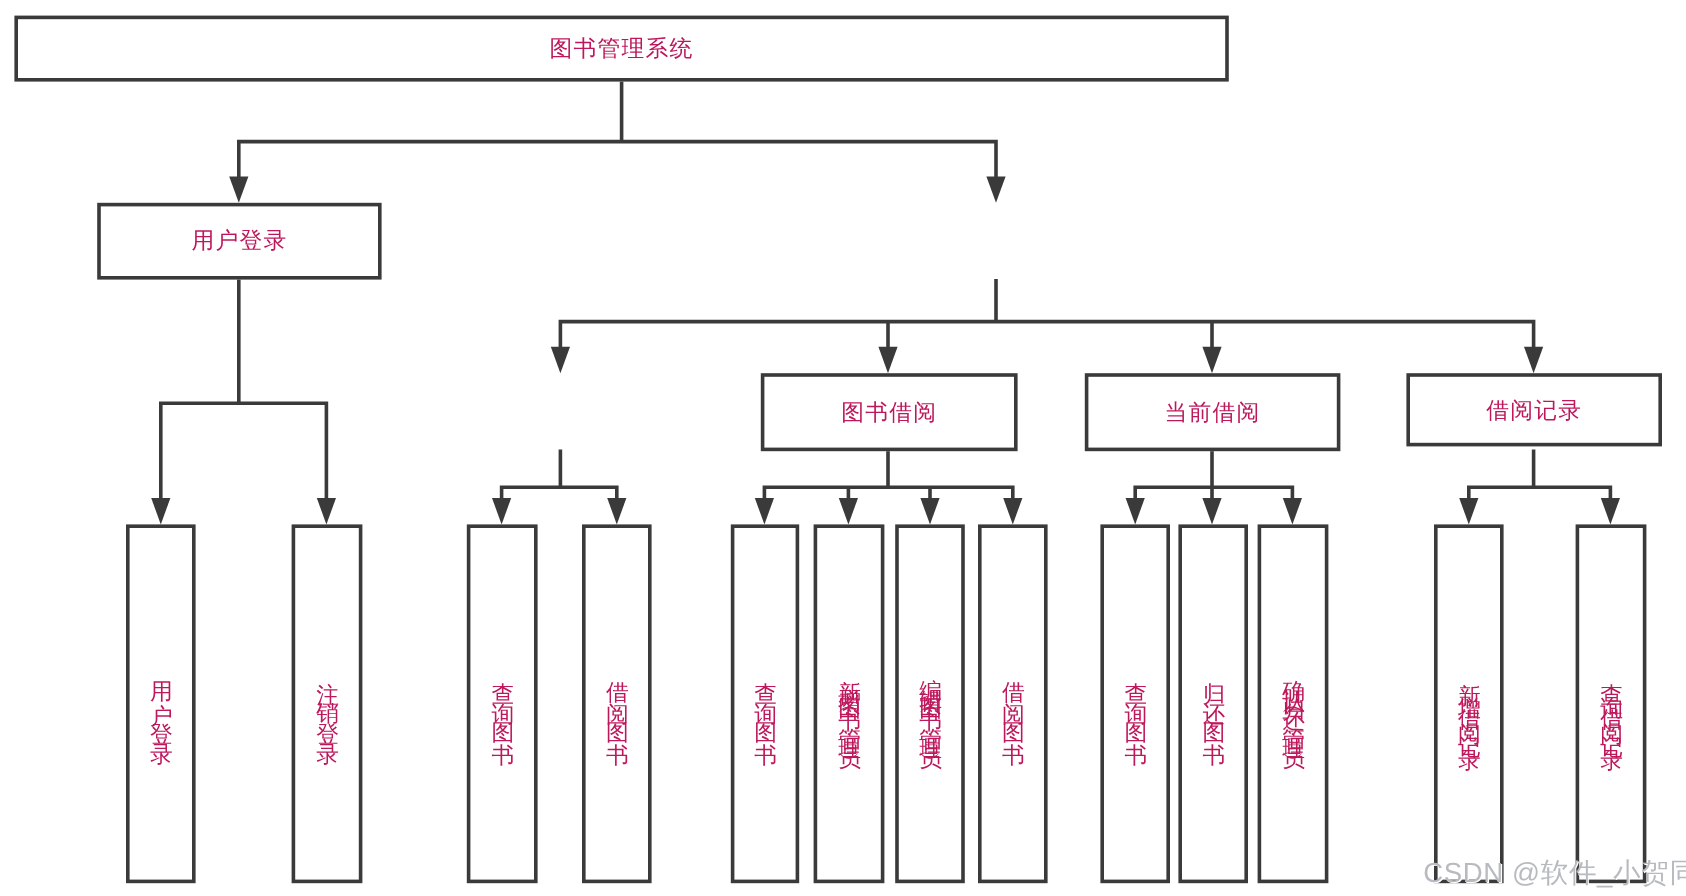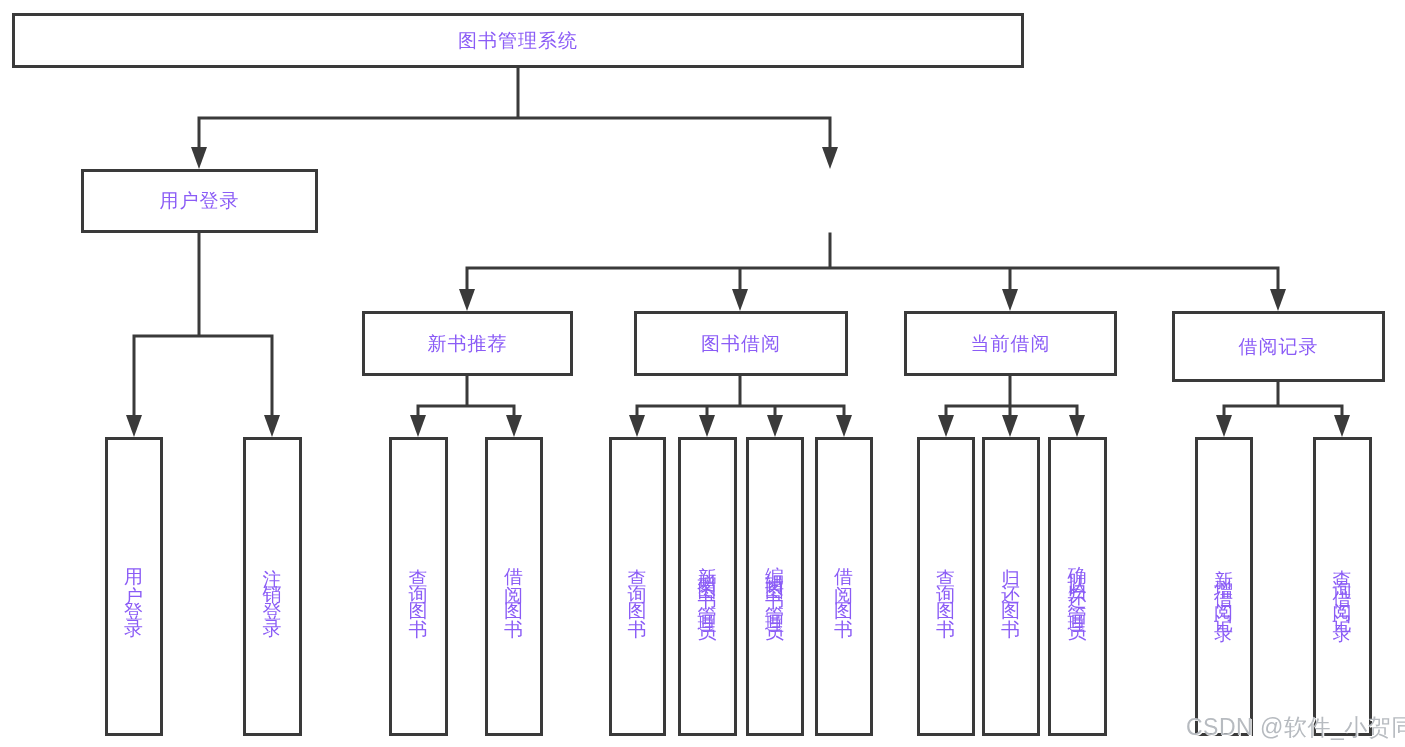--- a/index.html
+++ b/index.html
@@ -10,21 +10,21 @@
     font-family:"Liberation Sans","DejaVu Sans",sans-serif;
     overflow:hidden;
   }
   .connectors{position:absolute;left:0;top:0;width:1405px;height:747px;}
   .node{
     position:absolute;
     box-sizing:border-box;
     border:3px solid #3a3a3a;
     background:#ffffff;
     display:flex;align-items:center;justify-content:center;
-    color:#8b5cf6;
+    color:#be185d;
     font-size:19px;
     letter-spacing:1px;
   }
   .leaf .vtext{
     writing-mode:vertical-rl;
     text-orientation:mixed;
     white-space:nowrap;
     line-height:1;
   }
   .ls4{letter-spacing:17px;}
@@ -39,21 +39,21 @@
     white-space:nowrap;
     text-shadow:1px 1px 0 #ffffff;
   }
   
   .box-root{left:12px;top:13px;width:1012px;height:55px;}
   .box-l2-login{left:81px;top:169px;width:237px;height:64px;}
   .box-l2-manage{left:712px;top:169px;width:237px;height:65px;}
   .box-l3-0{left:362px;top:311px;width:211px;height:65px;}
   .box-l3-1{left:634px;top:311px;width:214px;height:65px;}
   .box-l3-2{left:904px;top:311px;width:213px;height:65px;}
-  .box-l3-3{left:1172px;top:311px;width:213px;height:71px;}
+  .box-l3-3{left:1172px;top:311px;width:213px;height:61px;}
   
   .leaf{top:437px;height:299px;}
   .leaf-g1-0{left:105px;width:58px;}
   .leaf-g1-1{left:243px;width:59px;}
   .leaf-g2-0{left:389px;width:59px;}
   .leaf-g2-1{left:485px;width:58px;}
   .leaf-g3-0{left:609px;width:57px;}
   .leaf-g3-1{left:678px;width:59px;}
   .leaf-g3-2{left:746px;width:58px;}
   .leaf-g3-3{left:815px;width:58px;}
@@ -101,23 +101,20 @@
   </svg>
 
   <div class="node box-root">
     <span>图书管理系统</span>
   </div>
 
   <div class="node box-l2-login">
     <span>用户登录</span>
   </div>
 
-  <div class="node box-l3-0">
-    <span>新书推荐</span>
-  </div>
   <div class="node box-l3-1">
     <span>图书借阅</span>
   </div>
   <div class="node box-l3-2">
     <span>当前借阅</span>
   </div>
   <div class="node box-l3-3">
     <span>借阅记录</span>
   </div>
 

